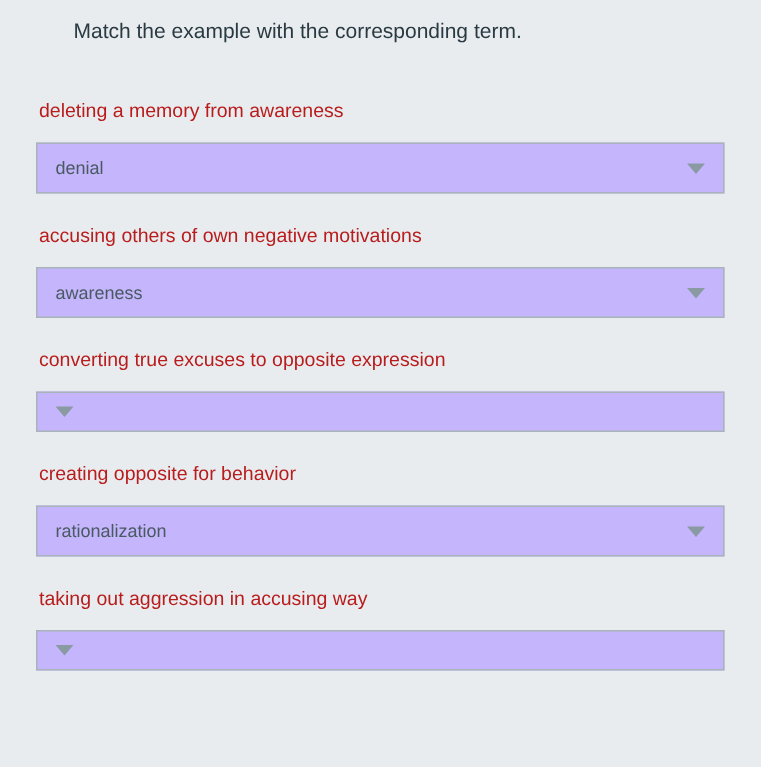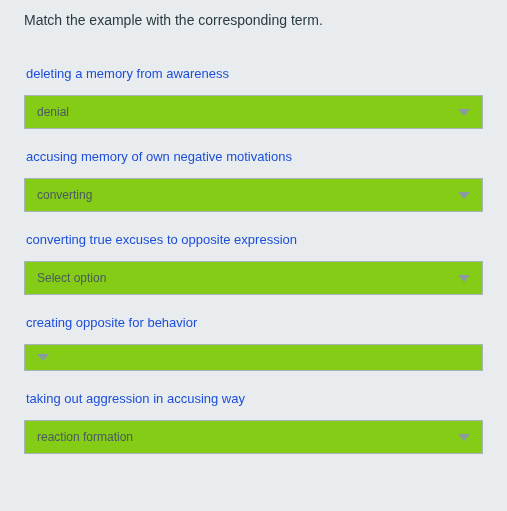--- a/index.html
+++ b/index.html
@@ -13,31 +13,32 @@
       width: 507px;
       height: 511px;
       padding: 12px 24px 0 24px;
       color: #3a4a52;
       overflow: hidden;
     }
     .instruction {
       font-size: 14px;
       color: #2a3a42;
       margin-bottom: 38px;
+      margin-left: 25px;
     }
     .prompt {
       font-size: 13px;
-      color: #1d4ed8;
+      color: #b91c1c;
       margin-bottom: 14px;
       margin-left: 2px;
     }
     .select-box {
       width: 100%;
       border: 1px solid #a8b4ba;
-      background: #84cc16;
+      background: #c4b5fd;
       padding: 9px 12px;
       font-size: 12px;
       color: #4a5a62;
       margin-bottom: 20px;
       display: flex;
       justify-content: space-between;
       align-items: center;
       cursor: pointer;
     }
     .select-box .icon {
@@ -55,34 +56,33 @@
 <body>
 
 <div class="instruction">Match the example with the corresponding term.</div>
 
 <div class="prompt">deleting a memory from awareness</div>
 <div class="select-box">
   <span class="select-value">denial</span>
   <span class="icon"></span>
 </div>
 
-<div class="prompt">accusing memory of own negative motivations</div>
+<div class="prompt">accusing others of own negative motivations</div>
 <div class="select-box">
-  <span class="select-value">converting</span>
+  <span class="select-value">awareness</span>
   <span class="icon"></span>
 </div>
 
 <div class="prompt">converting true excuses to opposite expression</div>
 <div class="select-box">
-  <span class="select-value">Select option</span>
   <span class="icon"></span>
 </div>
 
 <div class="prompt">creating opposite for behavior</div>
 <div class="select-box">
+  <span class="select-value">rationalization</span>
   <span class="icon"></span>
 </div>
 
 <div class="prompt">taking out aggression in accusing way</div>
 <div class="select-box">
-  <span class="select-value">reaction formation</span>
   <span class="icon"></span>
 </div>
 
 </body></html>

